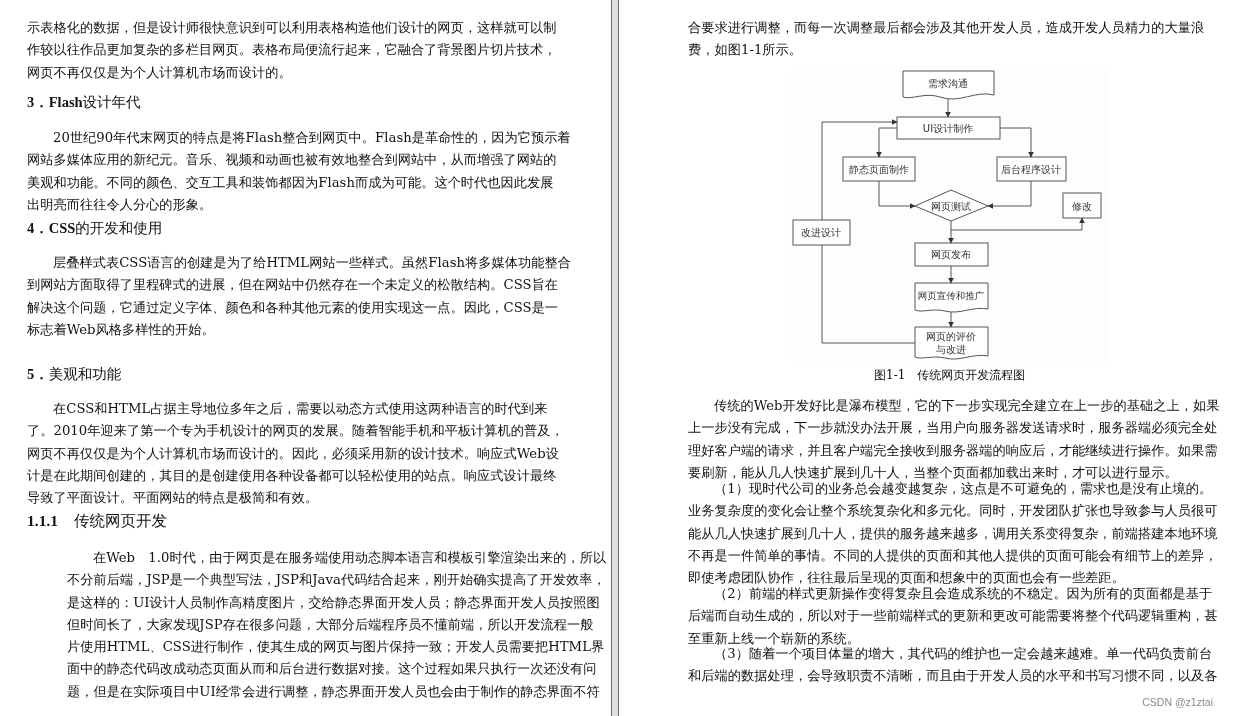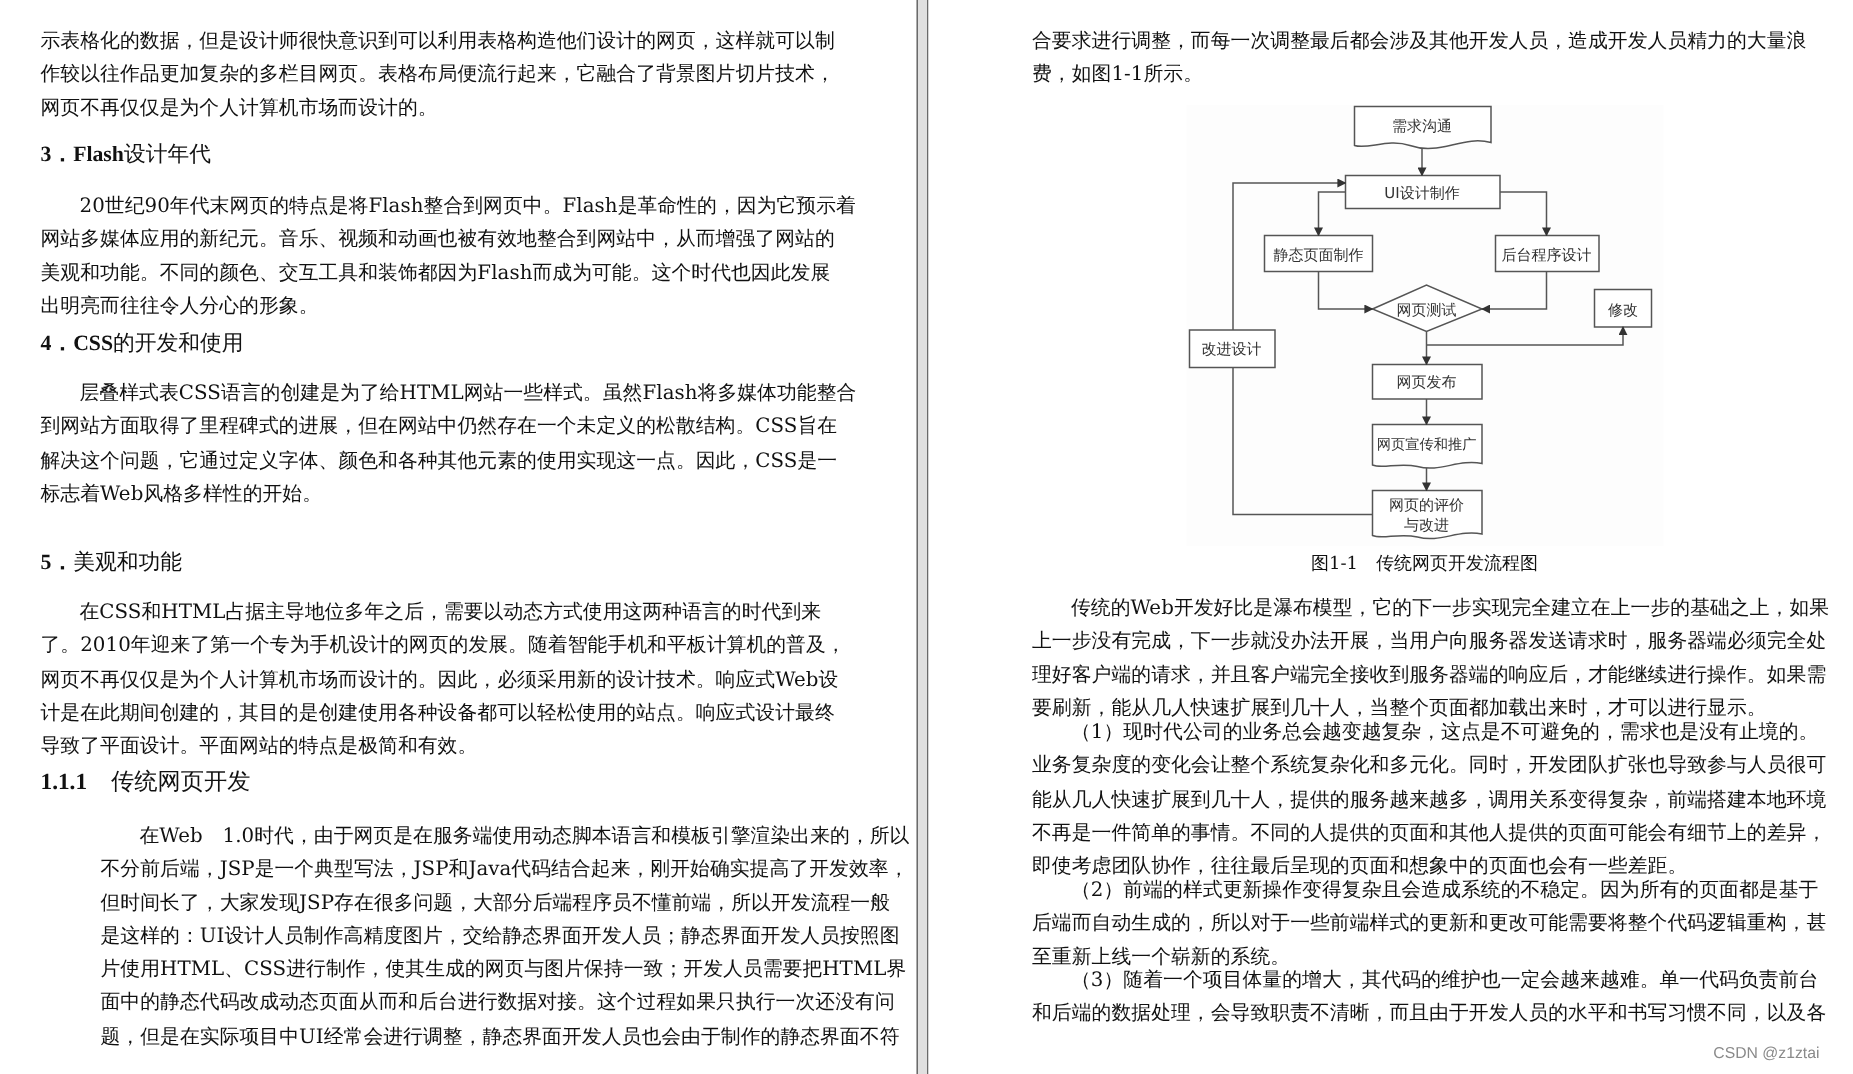--- a/index.html
+++ b/index.html
@@ -71,22 +71,22 @@
     <span class="ln">导致了平面设计。平面网站的特点是极简和有效。</span>
   </div>
 
   <div class="h h-big" style="left:27px; top:511px;">
     <b>1.1.1</b><span>传统网页开发</span>
   </div>
 
   <div class="para" style="left:27px; top:547px;margin-left:40px;">
     <span class="ln" style="padding-left:26px;">在Web　1.0时代，由于网页是在服务端使用动态脚本语言和模板引擎渲染出来的，所以</span>
     <span class="ln">不分前后端，JSP是一个典型写法，JSP和Java代码结合起来，刚开始确实提高了开发效率，</span>
+    <span class="ln">是这样的：UI设计人员制作高精度图片，交给静态界面开发人员；静态界面开发人员按照图</span>
     <span class="ln">但时间长了，大家发现JSP存在很多问题，大部分后端程序员不懂前端，所以开发流程一般</span>
-    <span class="ln">是这样的：UI设计人员制作高精度图片，交给静态界面开发人员；静态界面开发人员按照图</span>
     <span class="ln">片使用HTML、CSS进行制作，使其生成的网页与图片保持一致；开发人员需要把HTML界</span>
     <span class="ln">面中的静态代码改成动态页面从而和后台进行数据对接。这个过程如果只执行一次还没有问</span>
     <span class="ln">题，但是在实际项目中UI经常会进行调整，静态界面开发人员也会由于制作的静态界面不符</span>
   </div>
 </div>
 
 <div class="divider"></div>
 
 <div class="page page-right"></div>
 

